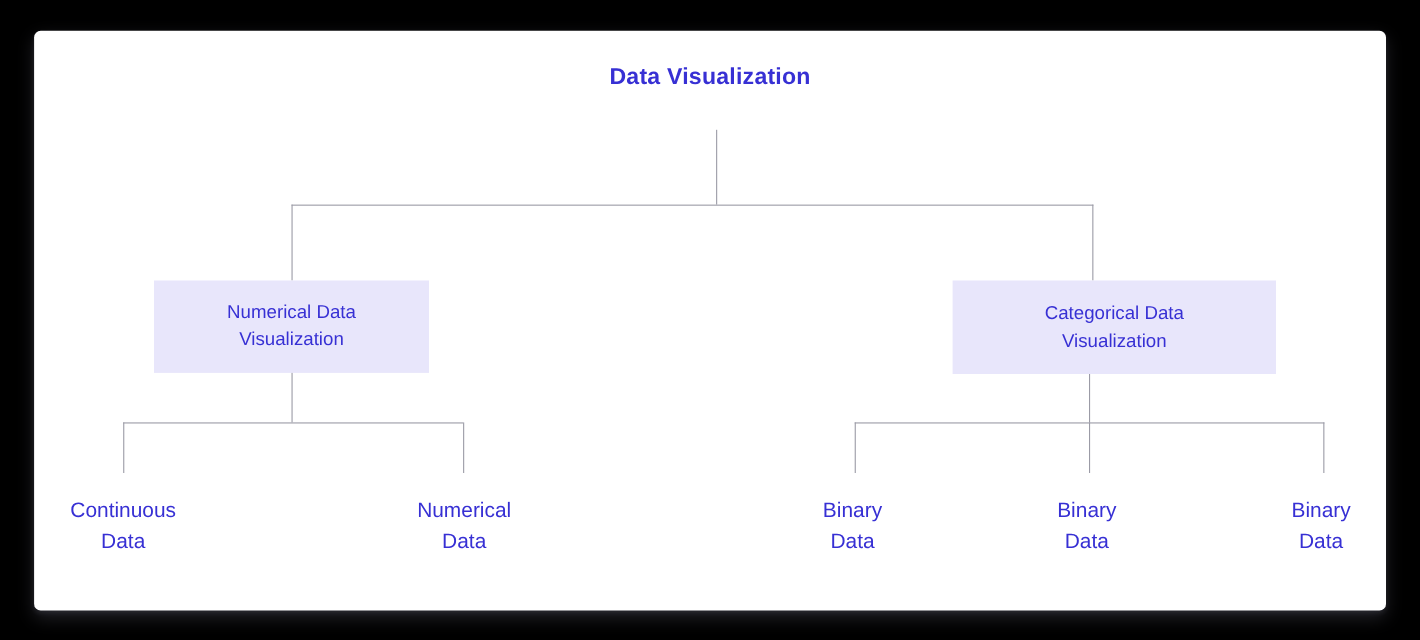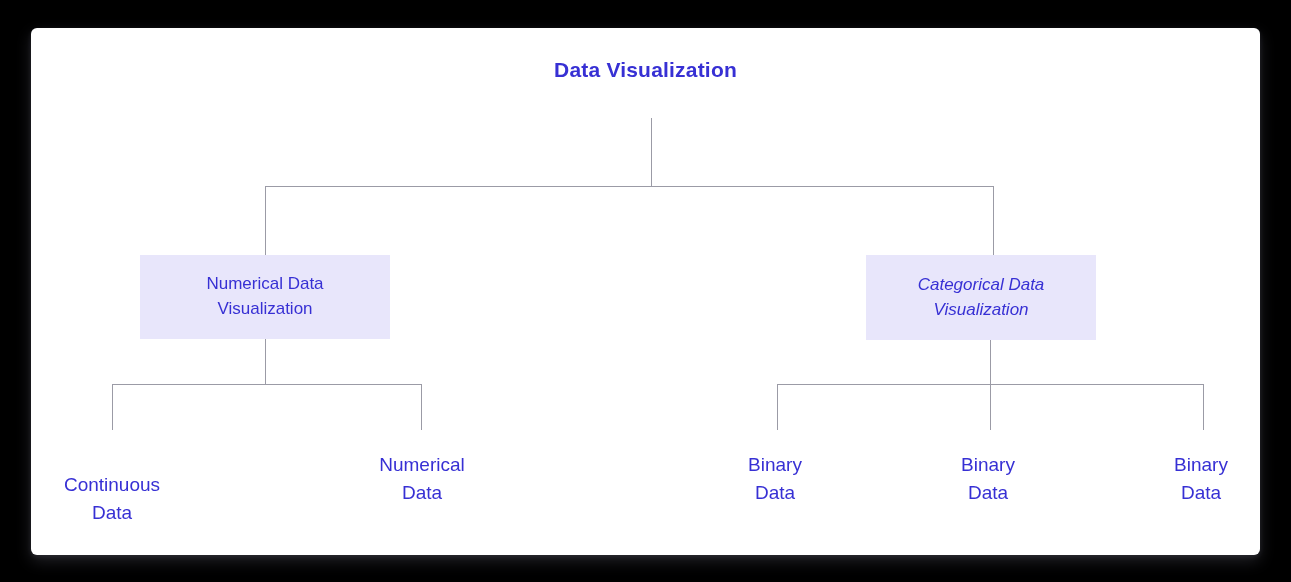--- a/index.html
+++ b/index.html
@@ -102,37 +102,37 @@
 
     <div class="vline" style="left:234px; top:158px; height:69px;"></div>
 
     <div class="vline" style="left:962px; top:158px; height:69px;"></div>
 
     <div class="node-box" style="left:109px; top:227px; width:250px; height:84px;">
       <span class="box-label" style="white-space: pre-line;">Numerical Data
 Visualization</span>
     </div>
 
-    <div class="node-box" style="left:835px; top:227px; width:230px; height:85px;font-style:italic;">
+    <div class="node-box" style="left:835px; top:227px; width:294px; height:85px;">
       <span class="box-label" style="white-space: pre-line;">Categorical Data
 Visualization</span>
     </div>
 
     <div class="vline" style="left:234px; top:311px; height:45px;"></div>
     <div class="hline" style="left:81px; top:356px; width:309px;"></div>
     <div class="vline" style="left:81px; top:356px; height:46px;"></div>
     <div class="vline" style="left:390px; top:356px; height:46px;"></div>
 
     <div class="vline" style="left:959px; top:312px; height:44px;"></div>
     <div class="hline" style="left:746px; top:356px; width:427px;"></div>
     <div class="vline" style="left:746px; top:356px; height:46px;"></div>
     <div class="vline" style="left:959px; top:356px; height:46px;"></div>
     <div class="vline" style="left:1172px; top:356px; height:46px;"></div>
 
-    <div class="leaf" style="left:81px; top:423px;margin-top:20px;">Continuous
+    <div class="leaf" style="left:81px; top:423px;">Continuous
 Data</div>
 
     <div class="leaf" style="left:391px; top:423px;">Numerical
 Data</div>
 
     <div class="leaf" style="left:744px; top:423px;">Binary
 Data</div>
 
     <div class="leaf" style="left:957px; top:423px;">Binary
 Data</div>

